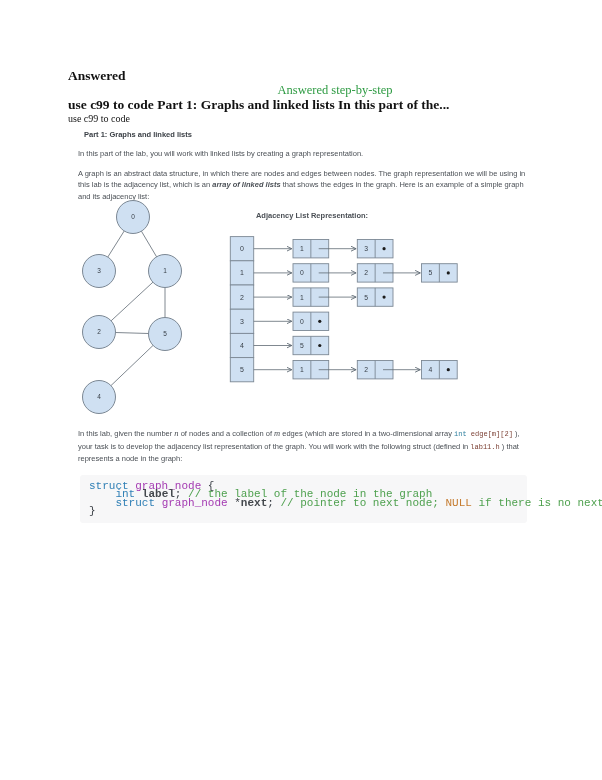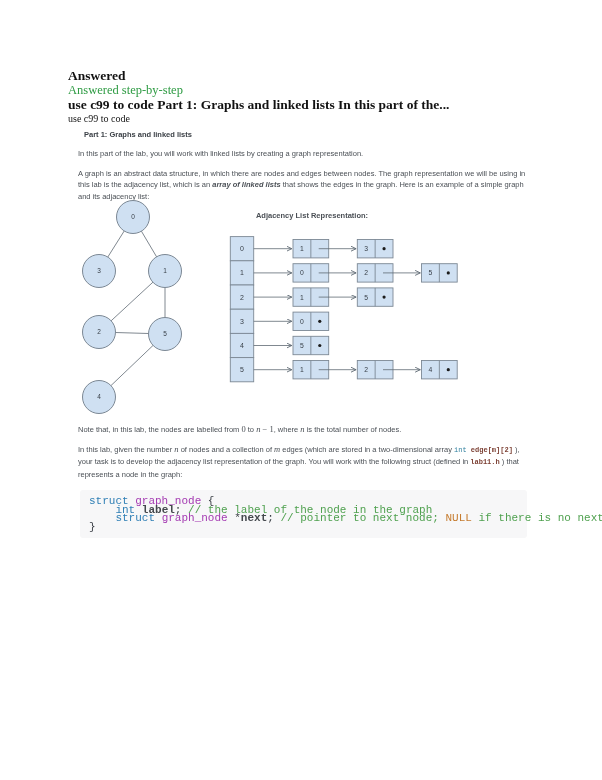--- a/index.html
+++ b/index.html
@@ -1,33 +1,33 @@
 <!DOCTYPE html>
 <html><head>
 <meta charset="utf-8">
 <style>
   html,body{margin:0;padding:0;background:#ffffff;}
   .page{position:relative;width:602px;height:780px;background:#ffffff;overflow:hidden;
         font-family:"Liberation Sans",sans-serif;}
   .qa-header{margin:69px 0 0 68px;font-family:"Liberation Serif",serif;color:#121212;}
   .q-label{font-size:13.5px;line-height:14px;font-weight:700;margin:0;}
-  .answered{font-size:12.5px;line-height:14px;color:#2e9b43;}
+  .answered{font-size:12.5px;line-height:14px;color:#2e9b43;text-align:center;}
   .q-title{font-size:13.5px;line-height:15px;font-weight:700;margin:0;}
   .q-subtitle{font-size:10px;line-height:14px;}
   .doc{margin:4px 0 0 68px;width:465px;color:#4b5056;font-size:7.5px;line-height:11.5px;}
   .part-heading{margin-left:16px;font-weight:700;color:#3b4046;line-height:10px;}
   .para{margin:8px 0 0 10px;}
   .figure{margin-top:-4px;height:222px;}
   .i{}
   .bi{font-style:italic;font-weight:700;}
   .m{font-family:"Liberation Serif",serif;font-size:8.5px;}
   .mi{font-family:"Liberation Serif",serif;font-size:8.5px;font-style:italic;}
   .ic{font-family:"Liberation Mono",monospace;font-size:7px;}
   .ickw{color:#2e7f9e;}
-  .icid{color:#7c4034;font-weight:700;}
+  .icid{color:#7c4034;font-weight:400;}
   .code-block{margin:10px 0 0 12px;width:447px;box-sizing:border-box;background:#f7f7f8;
               border-radius:3px;padding:7px 9px;font-family:"Liberation Mono",monospace;
               font-size:11px;line-height:8.6px;color:#3a3f45;}
   .code-line{white-space:pre;}
   .tok-kw{color:#2f7fb5;}
   .tok-type{color:#a43ab2;}
   .tok-cm{color:#4fa14f;text-align:right;}
   .tok-nl{color:#c57b2e;}
   .tok-id{color:#44484d;font-weight:600;}
   svg text{font-family:"Liberation Sans",sans-serif;}
@@ -137,21 +137,20 @@
           <line x1="307.15000000000003" y1="162.5" x2="307.15000000000003" y2="180.9" stroke="#7c8894" stroke-width="0.9"></line>
           <text x="298.225" y="174.1" text-anchor="middle" font-size="6.8" fill="#394049">2</text>
           <line x1="315.004" y1="171.7" x2="352.3" y2="171.7" stroke="#5f6a74" stroke-width="0.8" marker-end="url(#arrowhead)"></line>
           <rect x="353.5" y="162.5" width="35.7" height="18.4" fill="#cfe0f2" stroke="#7c8894" stroke-width="0.9"></rect>
           <line x1="371.35" y1="162.5" x2="371.35" y2="180.9" stroke="#7c8894" stroke-width="0.9"></line>
           <text x="362.425" y="174.1" text-anchor="middle" font-size="6.8" fill="#394049">4</text>
           <circle cx="380.275" cy="171.7" r="1.6" fill="#1c1c1c"></circle>
         </svg>
     </div>
 
-    <p class="para" style="margin-top:4px;"><span>Note that, in this lab, the nodes are labelled from </span><span class="m">0</span><span> to </span><span class="mi">n</span><span class="m"> − 1</span><span>, where </span><span class="mi">n</span><span> is the total number of nodes.</span></p>
     <p class="para"><span>In this lab, given the number </span><span class="mi">n</span><span> of nodes and a collection of </span><span class="mi">m</span><span> edges (which are stored in a two-dimensional array </span><span class="ic ickw">int</span><span class="ic icid"> edge[m][2]</span><span> ), your task is to develop the adjacency list representation of the graph. You will work with the following struct (defined in </span><span class="ic icid">lab11.h</span><span> ) that represents a node in the graph:</span></p>
 
     <div class="code-block" id="code-block">
         <div class="code-line"><span class="tok-kw">struct</span><span> </span><span class="tok-type">graph_node</span><span> {</span></div>
         <div class="code-line"><span>    </span><span class="tok-kw">int</span><span> </span><span class="tok-id">label</span><span>; </span><span class="tok-cm">// the label of the node in the graph</span></div>
         <div class="code-line"><span>    </span><span class="tok-kw">struct</span><span> </span><span class="tok-type">graph_node</span><span> *</span><span class="tok-id">next</span><span>; </span><span class="tok-cm">// pointer to next node; </span><span class="tok-nl">NULL</span><span class="tok-cm"> if there is no next node</span></div>
         <div class="code-line"><span>}</span></div>
       </div>
   </div>
 

